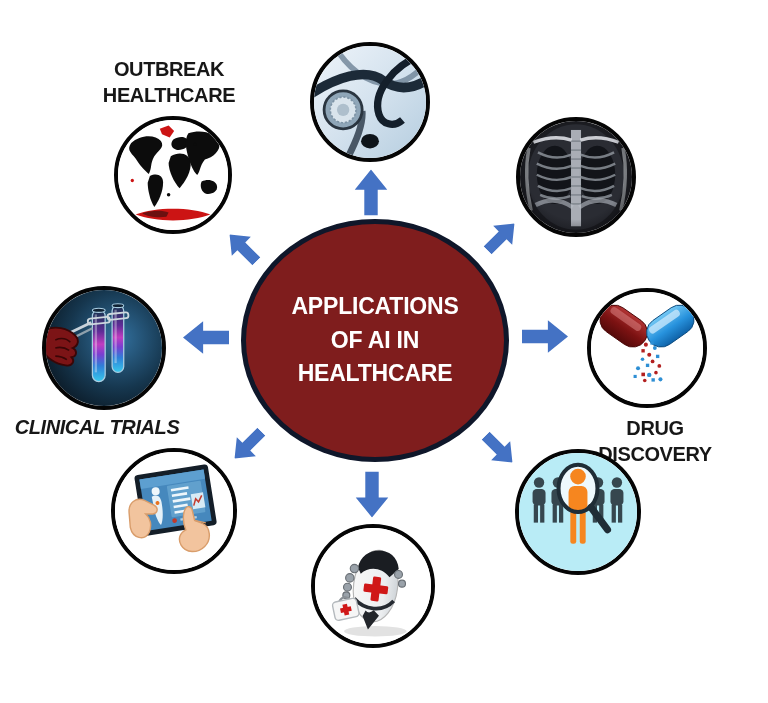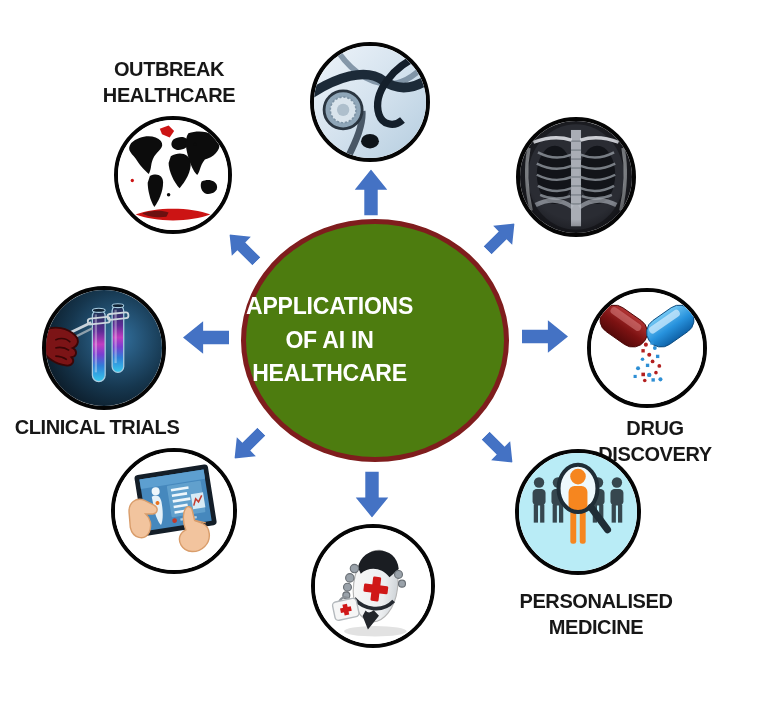--- a/index.html
+++ b/index.html
@@ -16,42 +16,40 @@
   .label.big { font-size:22px; }
 
   .node-circle {
     position:absolute; border-radius:50%;
     border:4px solid #050505; overflow:hidden; background:#fff;
   }
   .node-circle svg { display:block; width:100%; height:100%; }
 
   .center-ellipse {
     position:absolute; left:241px; top:219px; width:268px; height:243px;
-    border-radius:50%; border:5px solid #7f1d1d; background:#4d7c0f;
-    display:flex; align-items:center; 
+    border-radius:50%; border:5px solid #0f172a; background:#7f1d1d;
+    display:flex; align-items:center; justify-content:center;
   }
   .center-text {
     color:#ffffff; font-weight:bold; font-size:23px; line-height:1.45;
     text-align:center; white-space:pre-line; letter-spacing:-0.2px;
   }
 
   .arrow { position:absolute; }
   .arrow svg { display:block; width:100%; height:100%; }
   .arrow.card { width:46px; height:33px; }
   .arrow.diag { width:38px; height:28px; }
 </style>
 </head>
 <body>
 
 <div id="canvas">
 
   <div class="label" style="left:655px; top:415px;">DRUG DISCOVERY</div>
-  <div class="label" style="left:596px; top:588px;">PERSONALISED
-MEDICINE</div>
-  <div class="label" style="left:97px;  top:414px;">CLINICAL TRIALS</div>
+  <div class="label" style="left:97px;  top:414px;font-style:italic;">CLINICAL TRIALS</div>
   <div class="label" style="left:169px; top:56px;">OUTBREAK
 HEALTHCARE</div>
 
   <div class="center-ellipse">
     <div class="center-text">APPLICATIONS
 OF AI IN
 HEALTHCARE</div>
   </div>
 
   <div class="arrow card" style="left:348px; top:176px; transform:rotate(-90deg);">

